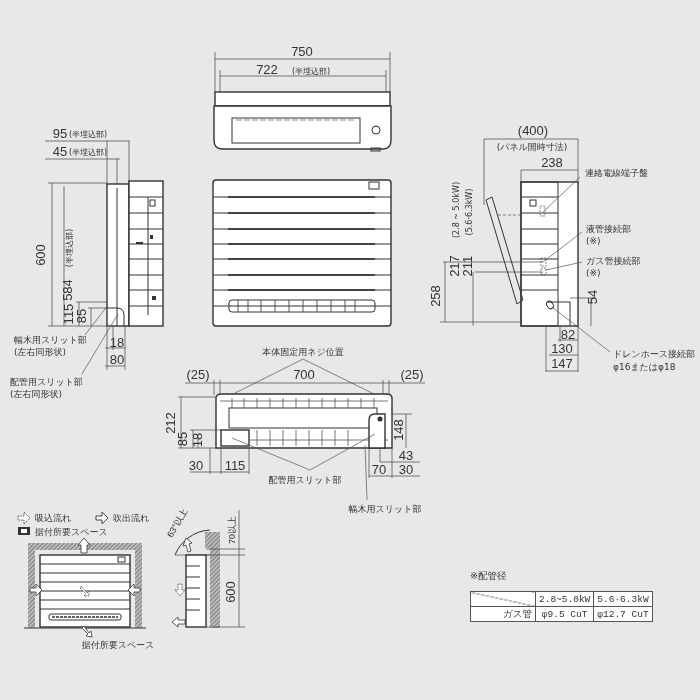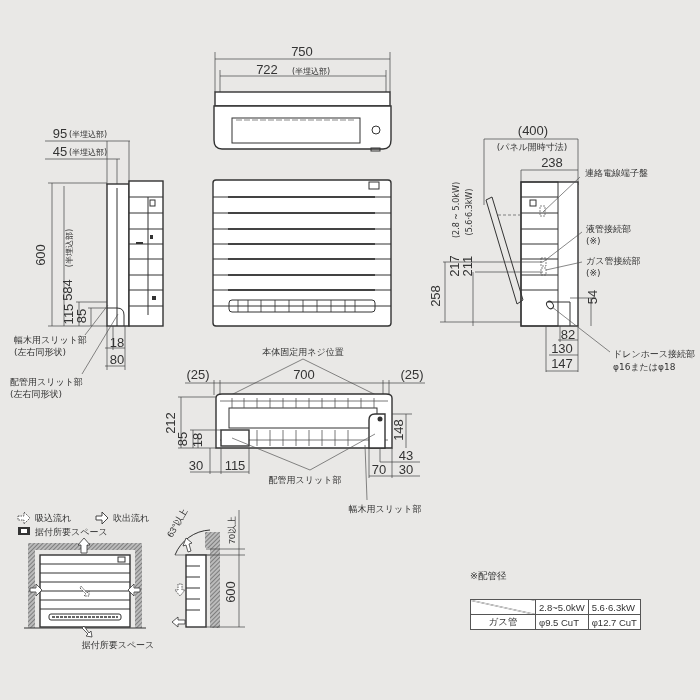--- a/index.html
+++ b/index.html
@@ -10,24 +10,24 @@
   .ln2 { stroke:#333; stroke-width:1.4; fill:#fff; }
   .thin { stroke:#555; stroke-width:0.7; fill:none; }
   .dim { stroke:#444; stroke-width:0.7; fill:none; }
   .hatch { fill:url(#hatch); stroke:none; }
   .t { font-family:"Liberation Sans", sans-serif; fill:#333; }
   .tj { font-family:"DejaVu Sans", sans-serif; fill:#333; }
   .n { font-size:13px; }
   .s { font-size:9px; }
   .xs { font-size:8px; }
   .tbl-wrap { position:absolute; left:470px; top:570px; font-family:"DejaVu Sans", sans-serif; color:#333; }
-  .tbl-title { font-size:9.5px; margin-bottom:16px; }
+  .tbl-title { font-size:9.5px; margin-bottom:8px; }
   table.pipe { border-collapse:collapse; font-size:9.5px; background:#fff; }
-  table.pipe td { border:1px solid #555; padding:0 3px; height:14px; text-align:left; font-family:Liberation Sans, sans-serif; }
-  table.pipe td.hdrjp { font-family:Liberation Mono, monospace; text-align:center; }
+  table.pipe td { border:1px solid #555; padding:0 3px; height:14px; text-align:center; font-family:Liberation Mono, monospace; }
+  table.pipe td.hdrjp { font-family:Liberation Mono, monospace; text-align:right; }
   td.diag { width:58px; background:linear-gradient(to bottom left, transparent calc(50% - 0.6px), #555 50%, transparent calc(50% + 0.6px)); }
 </style>
 </head>
 <body>
 
 <svg id="canvas" viewBox="0 0 700 700" xmlns="http://www.w3.org/2000/svg">
   <defs>
     <pattern id="hatch" width="3" height="3" patternUnits="userSpaceOnUse" patternTransform="rotate(45)">
       <rect width="3" height="3" fill="#bbb"></rect>
       <line x1="0" y1="0" x2="0" y2="3" stroke="#555" stroke-width="1.2"></line>

